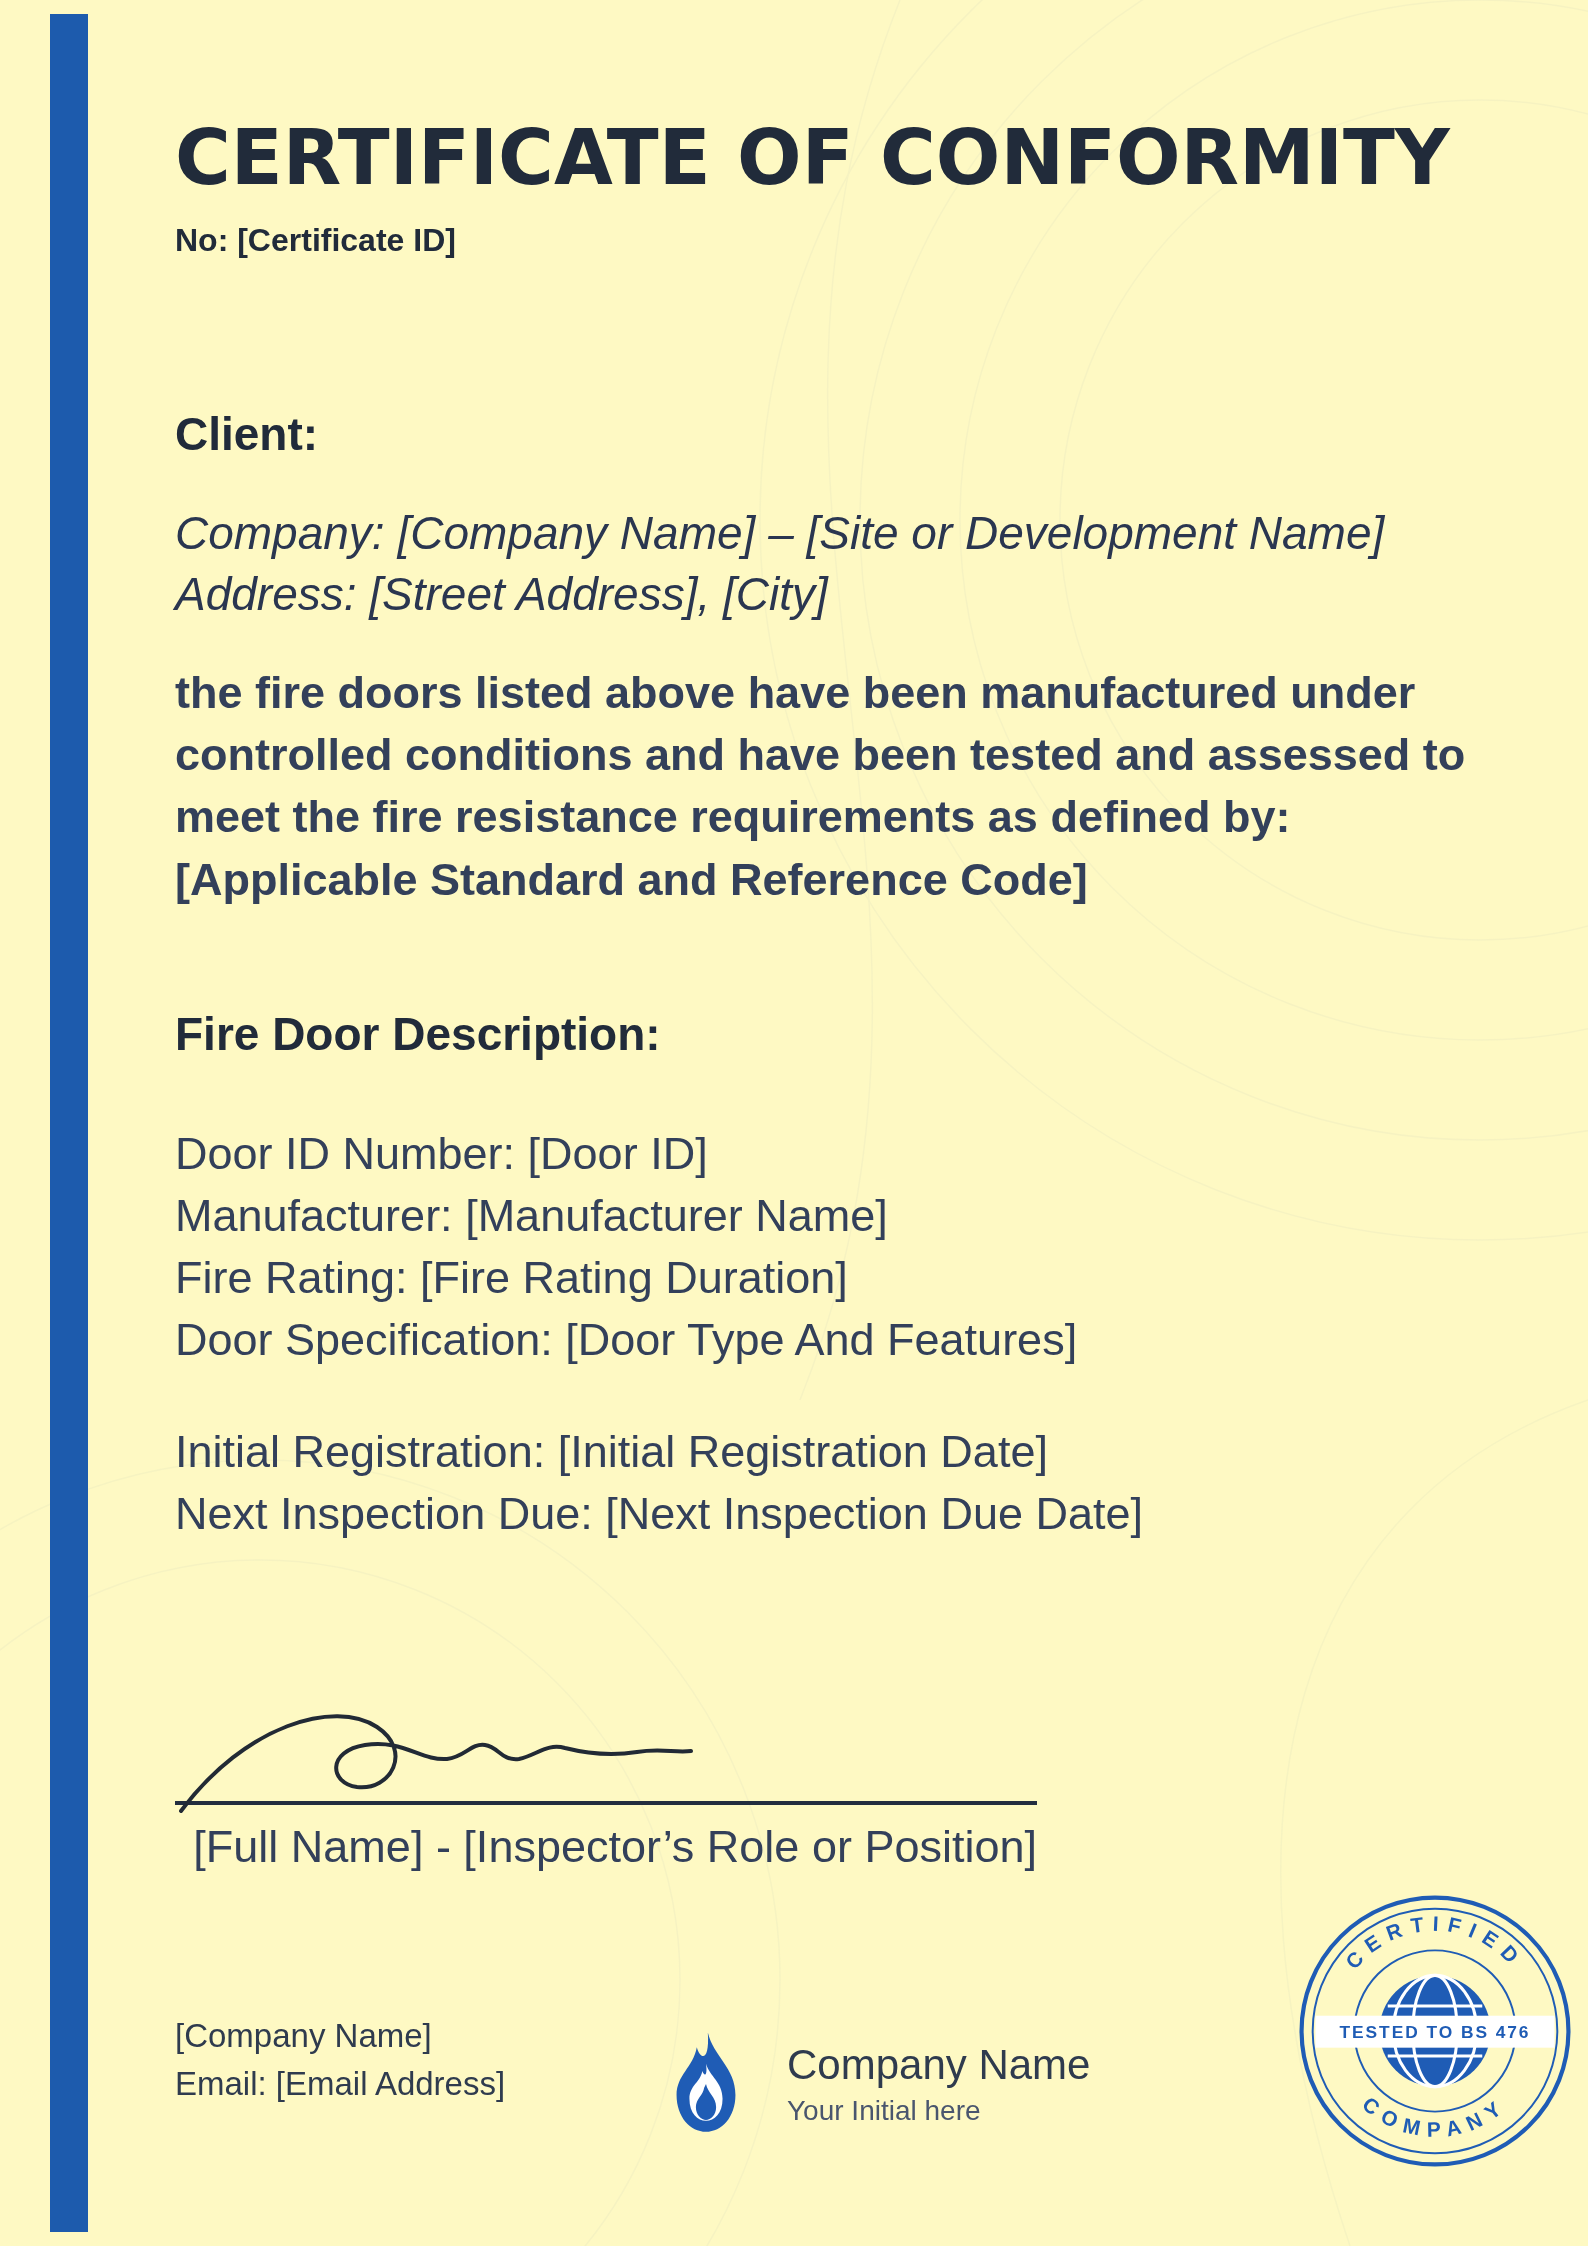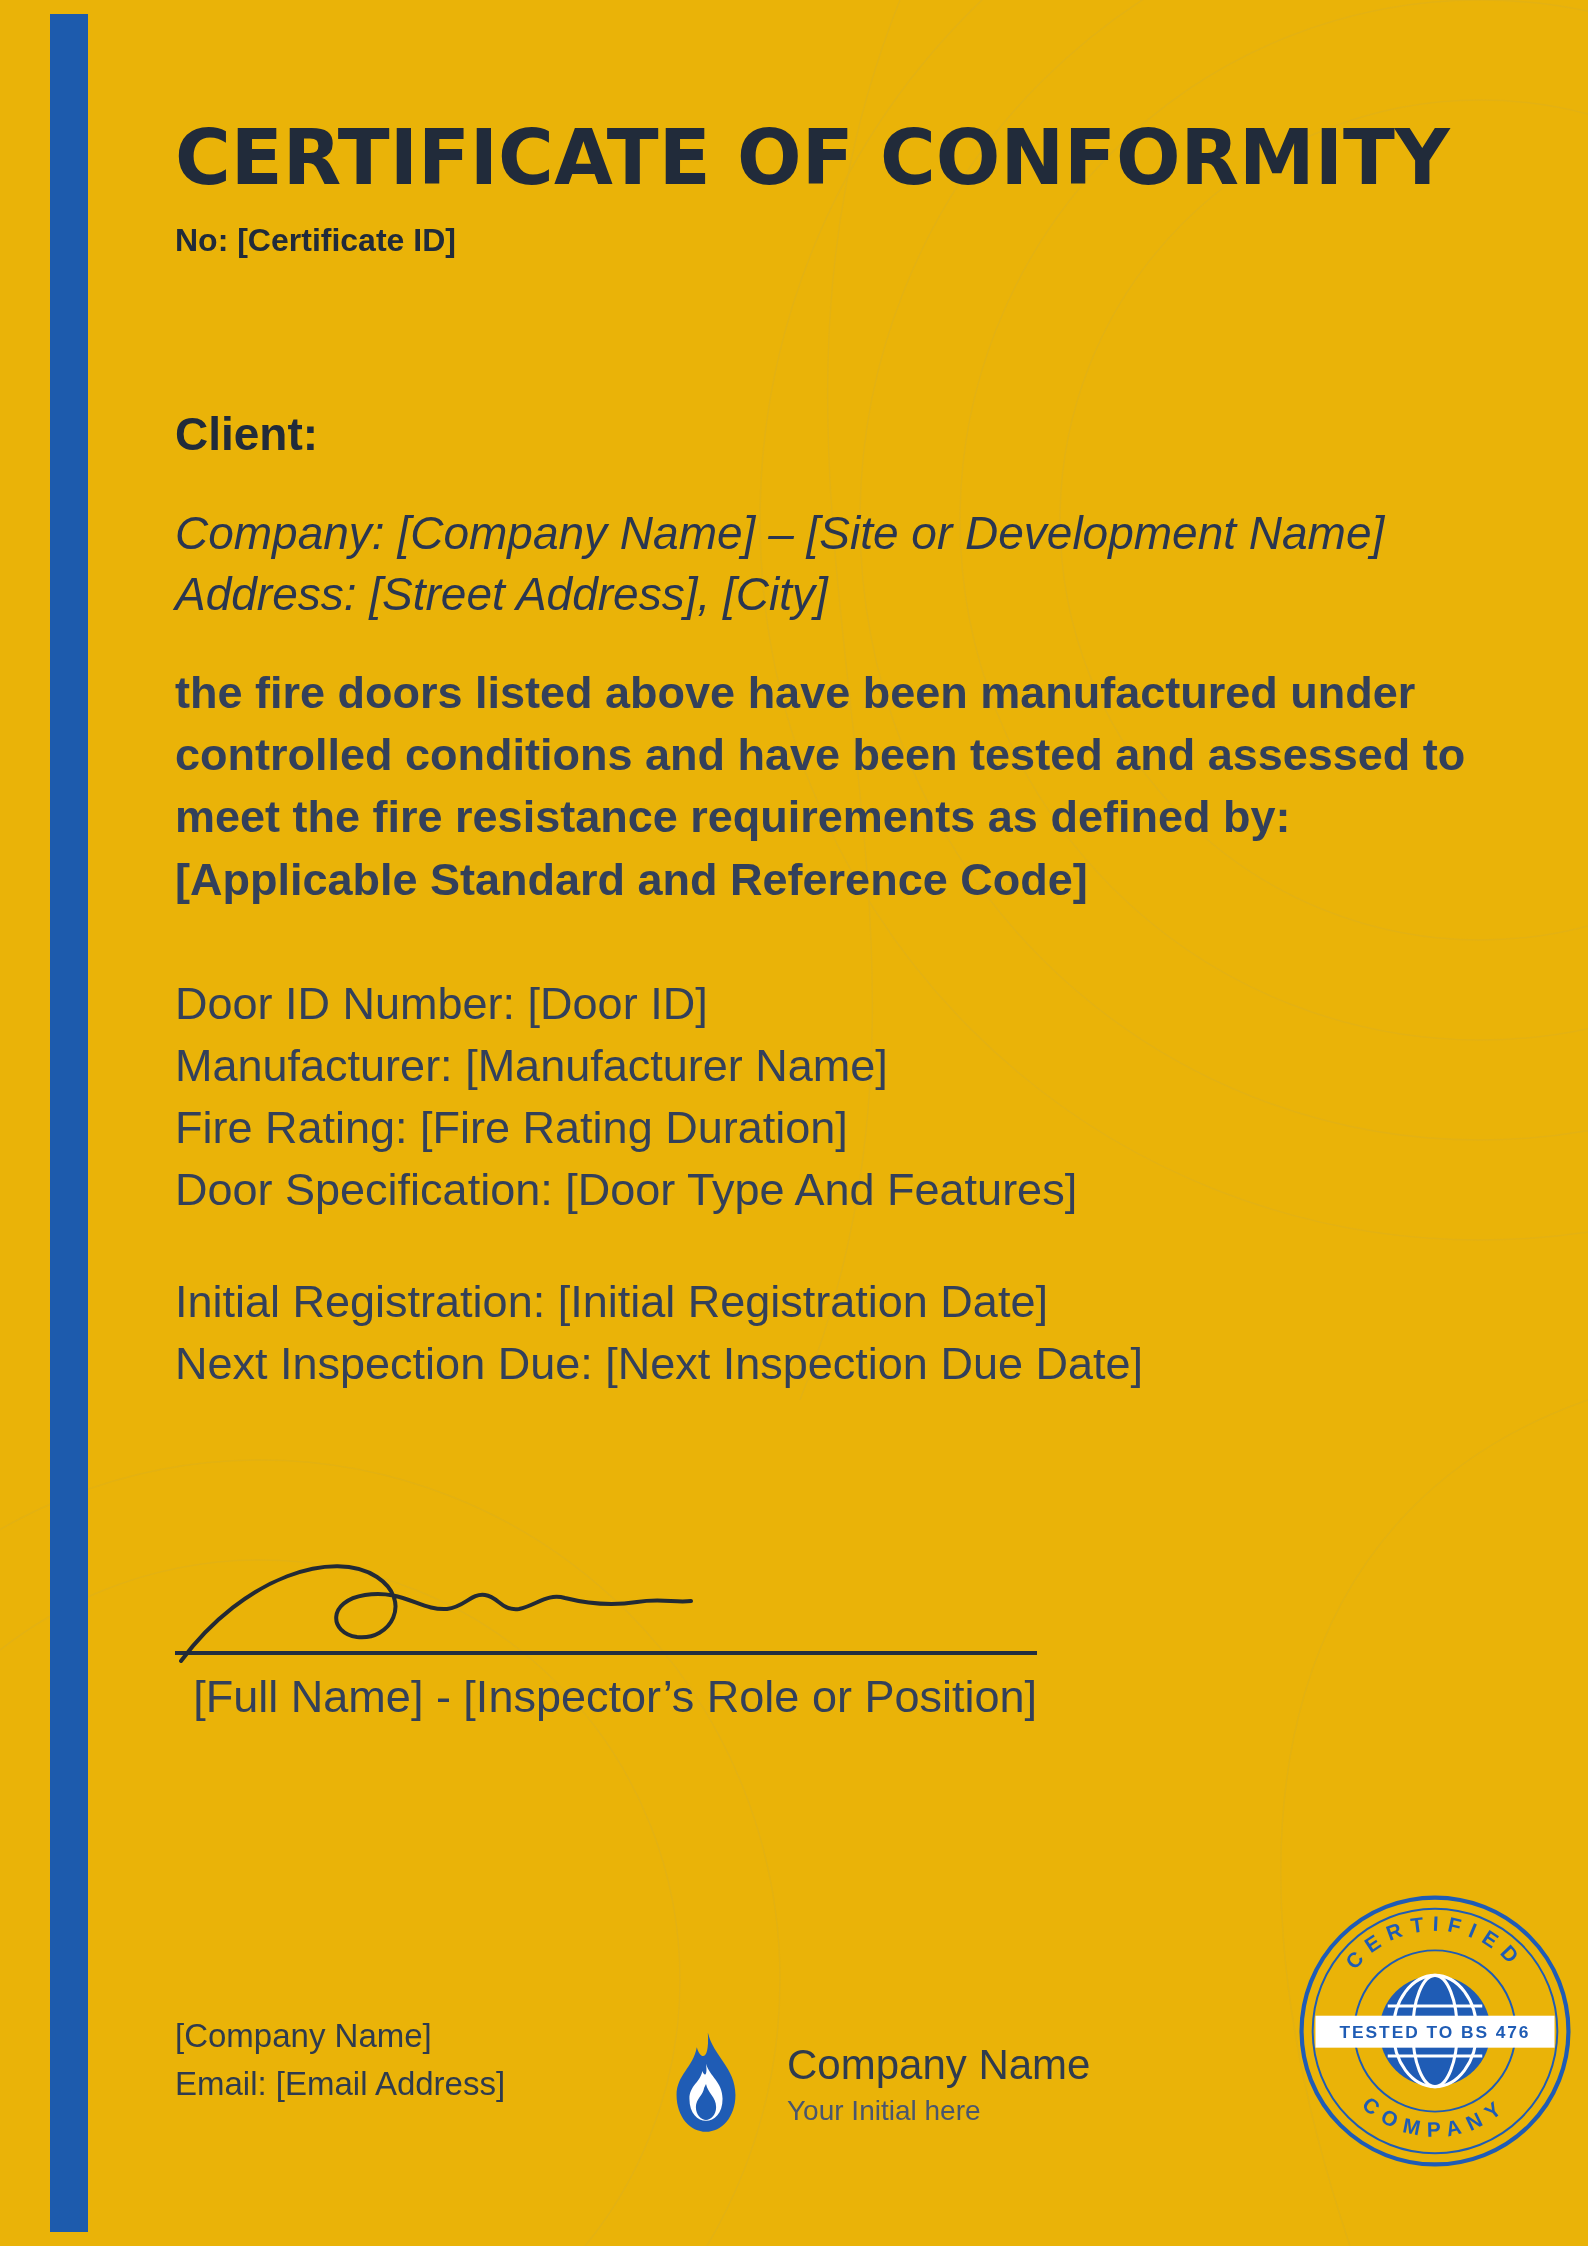--- a/index.html
+++ b/index.html
@@ -12,21 +12,21 @@
   html,body{background:#ffffff;}
   body{
     font-family:"Liberation Sans",sans-serif;
     color:var(--body-text);
   }
   .page{
     position:relative;
     width:1588px;
     height:2246px;
     margin:0 auto;
-    background:#eab308;
+    background:#fef9c3;
     overflow:hidden;
   }
   .bg-deco{
     position:absolute;
     top:0;left:0;
     z-index:0;
     pointer-events:none;
   }
   .accent-bar{
     position:absolute;
@@ -198,20 +198,21 @@
       <div>Address: [Street Address], [City]</div>
     </div>
 
     <div class="certify-body">
       <div>the fire doors listed above have been manufactured under</div>
       <div>controlled conditions and have been tested and assessed to</div>
       <div>meet the fire resistance requirements as defined by:</div>
       <div>[Applicable Standard and Reference Code]</div>
     </div>
 
+    <div class="section-heading firedoor-heading">Fire Door Description:</div>
 
     <div class="detail-block">
       <div>Door ID Number: [Door ID]</div>
       <div>Manufacturer: [Manufacturer Name]</div>
       <div>Fire Rating: [Fire Rating Duration]</div>
       <div>Door Specification: [Door Type And Features]</div>
     </div>
 
     <div class="schedule-block">
       <div>Initial Registration: [Initial Registration Date]</div>

